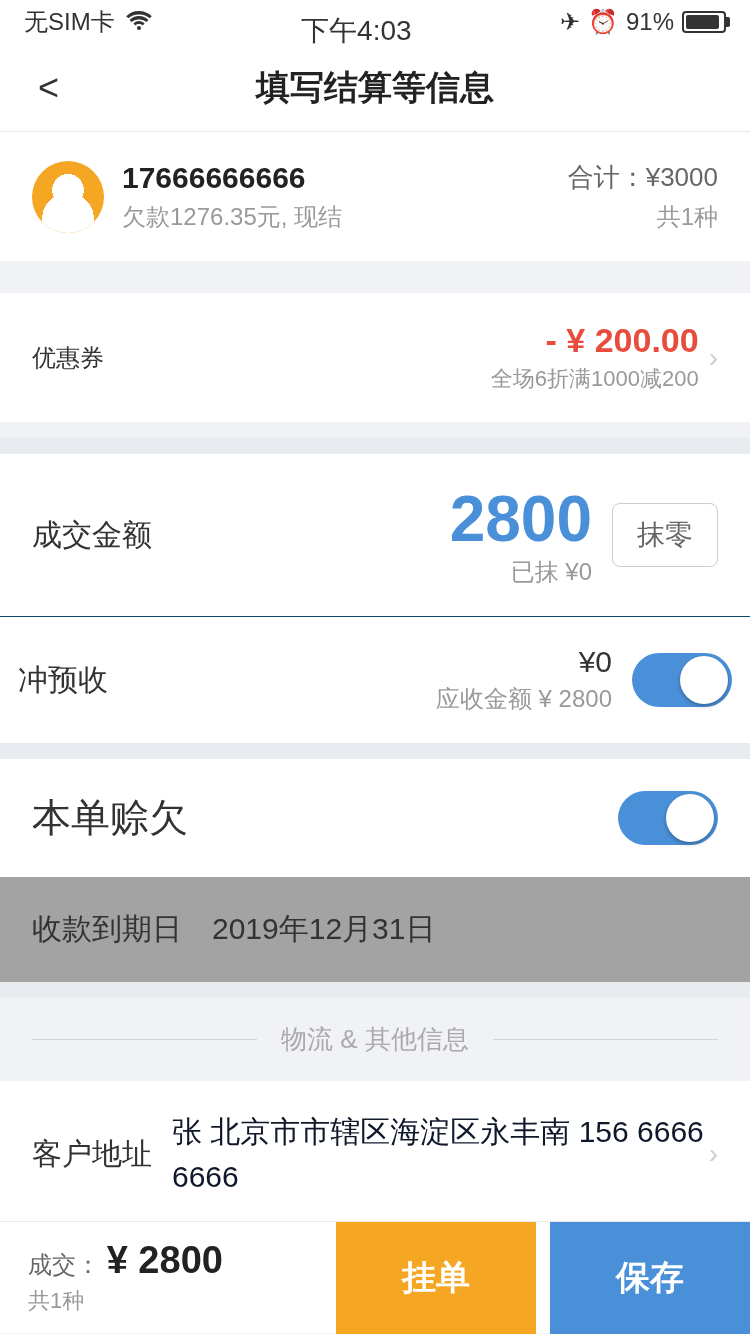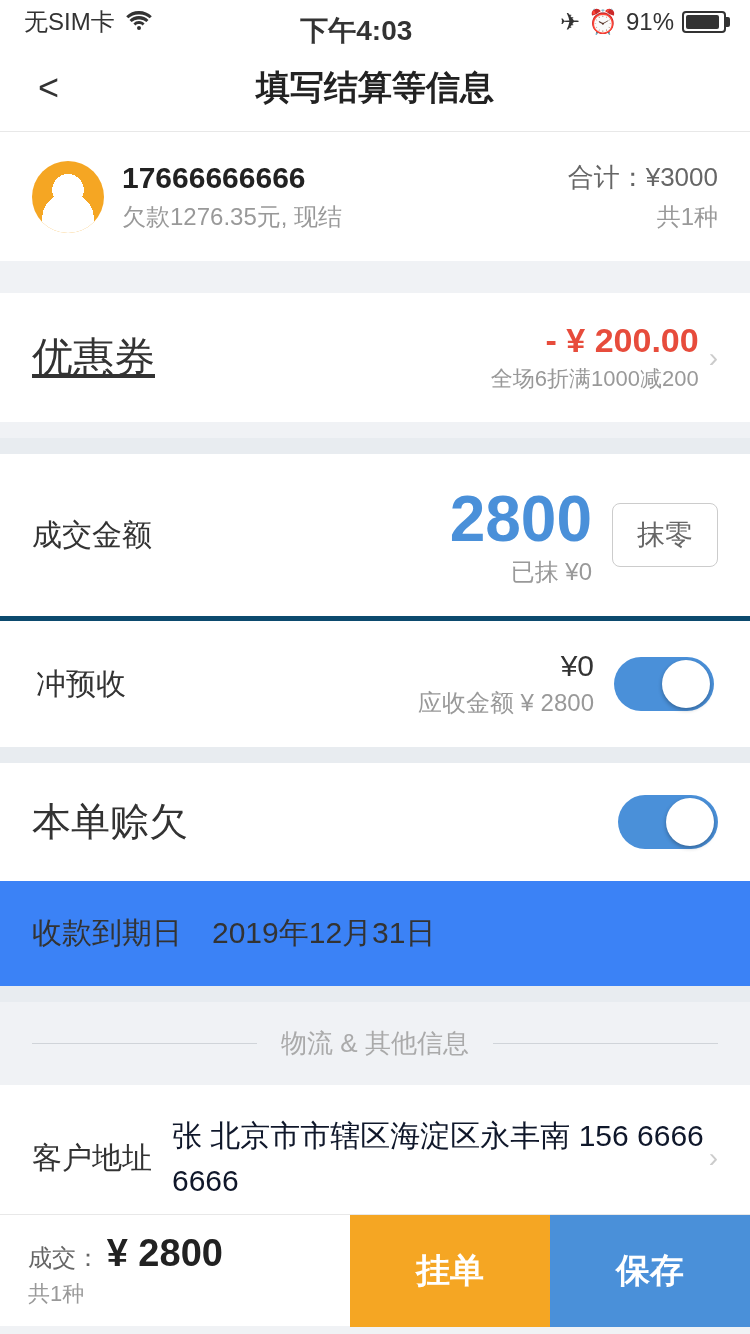--- a/index.html
+++ b/index.html
@@ -18,21 +18,21 @@
       background: #fff;
       height: 44px;
       display: flex;
       align-items: center;
       justify-content: space-between;
       padding: 12px 24px;
       font-size: 24px;
       font-weight: 500;
     }
     .status-left { display: flex; align-items: center; gap: 10px; }
-    .status-center { font-size: 28px; font-weight: 700; margin-top: 18px; }
+    .status-center { font-size: 28px; font-weight: 400; margin-top: 18px; }
     .status-right { display: flex; align-items: center; gap: 8px; font-size: 24px; }
     .battery {
       width: 44px; height: 22px;
       border: 2px solid #333;
       border-radius: 4px;
       position: relative;
       display: inline-flex;
       align-items: center;
       padding: 2px;
     }
@@ -141,23 +141,22 @@
     
     .coupon-row {
       background: #fff;
       padding: 28px 32px;
       display: flex;
       align-items: center;
       justify-content: space-between;
       margin-bottom: 16px;
     }
     .coupon-label {
-      font-size: 41px;
-      color: #333;
-      text-decoration: underline;
+      font-size: 24px;
+      color: #333;
     }
     .coupon-right {
       display: flex;
       align-items: center;
       gap: 10px;
       text-align: right;
     }
     .coupon-discount {
       font-size: 34px;
       font-weight: 600;
@@ -185,21 +184,21 @@
       margin-bottom: 0;
     }
 
     
     .transaction-row {
       background: #fff;
       padding: 28px 32px;
       display: flex;
       align-items: center;
       justify-content: space-between;
-      border-bottom: 5px solid #0c4a6e;
+      border-bottom: 1px solid #0c4a6e;
     }
     .transaction-label {
       font-size: 30px;
       color: #333;
     }
     .transaction-right {
       display: flex;
       align-items: center;
       gap: 20px;
     }
@@ -221,21 +220,21 @@
       background: #fff;
       cursor: pointer;
     }
     .transaction-right-col {
       text-align: right;
     }
 
     
     .pre-deposit-row {
       background: #fff;
-      padding: 28px 36px;
+      padding: 28px 18px;
       display: flex;
       align-items: center;
       justify-content: space-between;
     }
     .pre-deposit-label {
       font-size: 30px;
       color: #333;
     }
     .pre-deposit-right {
       display: flex;
@@ -285,21 +284,21 @@
       align-items: center;
       justify-content: space-between;
     }
     .debt-label {
       font-size: 39px;
       color: #333;
     }
 
     
     .duedate-row {
-      background: #3b82f6;
+      background: #a3a3a3;
       padding: 32px 32px;
       display: flex;
       align-items: center;
     }
     .duedate-label {
       font-size: 30px;
       color: #333;
       margin-right: 30px;
     }
     .duedate-value {
@@ -344,28 +343,29 @@
       font-size: 30px;
       color: #0f172a;
       flex: 1;
       margin-left: 20px;
       line-height: 1.5;
     }
 
     
     .bottom-bar {
       position: fixed;
-      bottom: 8px;
+      bottom: 1px;
       left: 0;
       width: 750px;
       height: 112px;
       background: #fff;
       display: flex;
       align-items: center;
       border-top: 1px solid #e8e8e8;
+      gap: 14px;
     }
     .bottom-summary {
       flex: 1;
       padding: 0 28px;
     }
     .bottom-summary-top {
       font-size: 24px;
       color: #666;
     }
     .bottom-amount {

